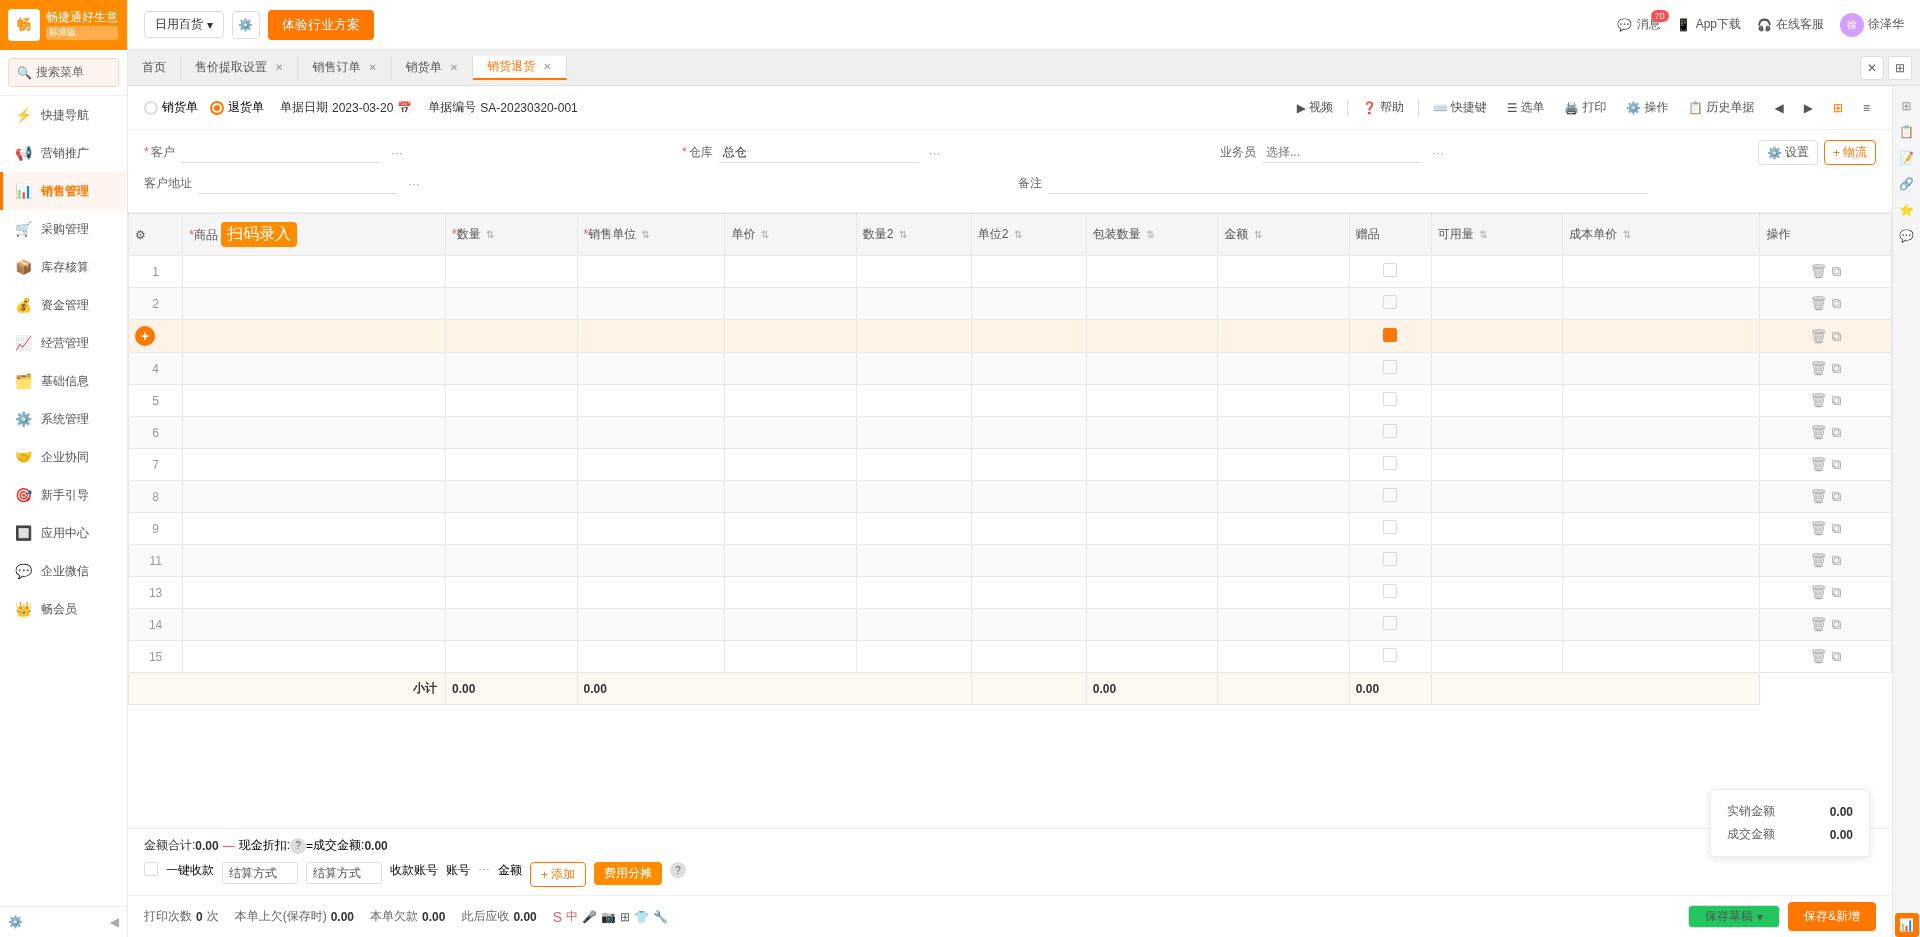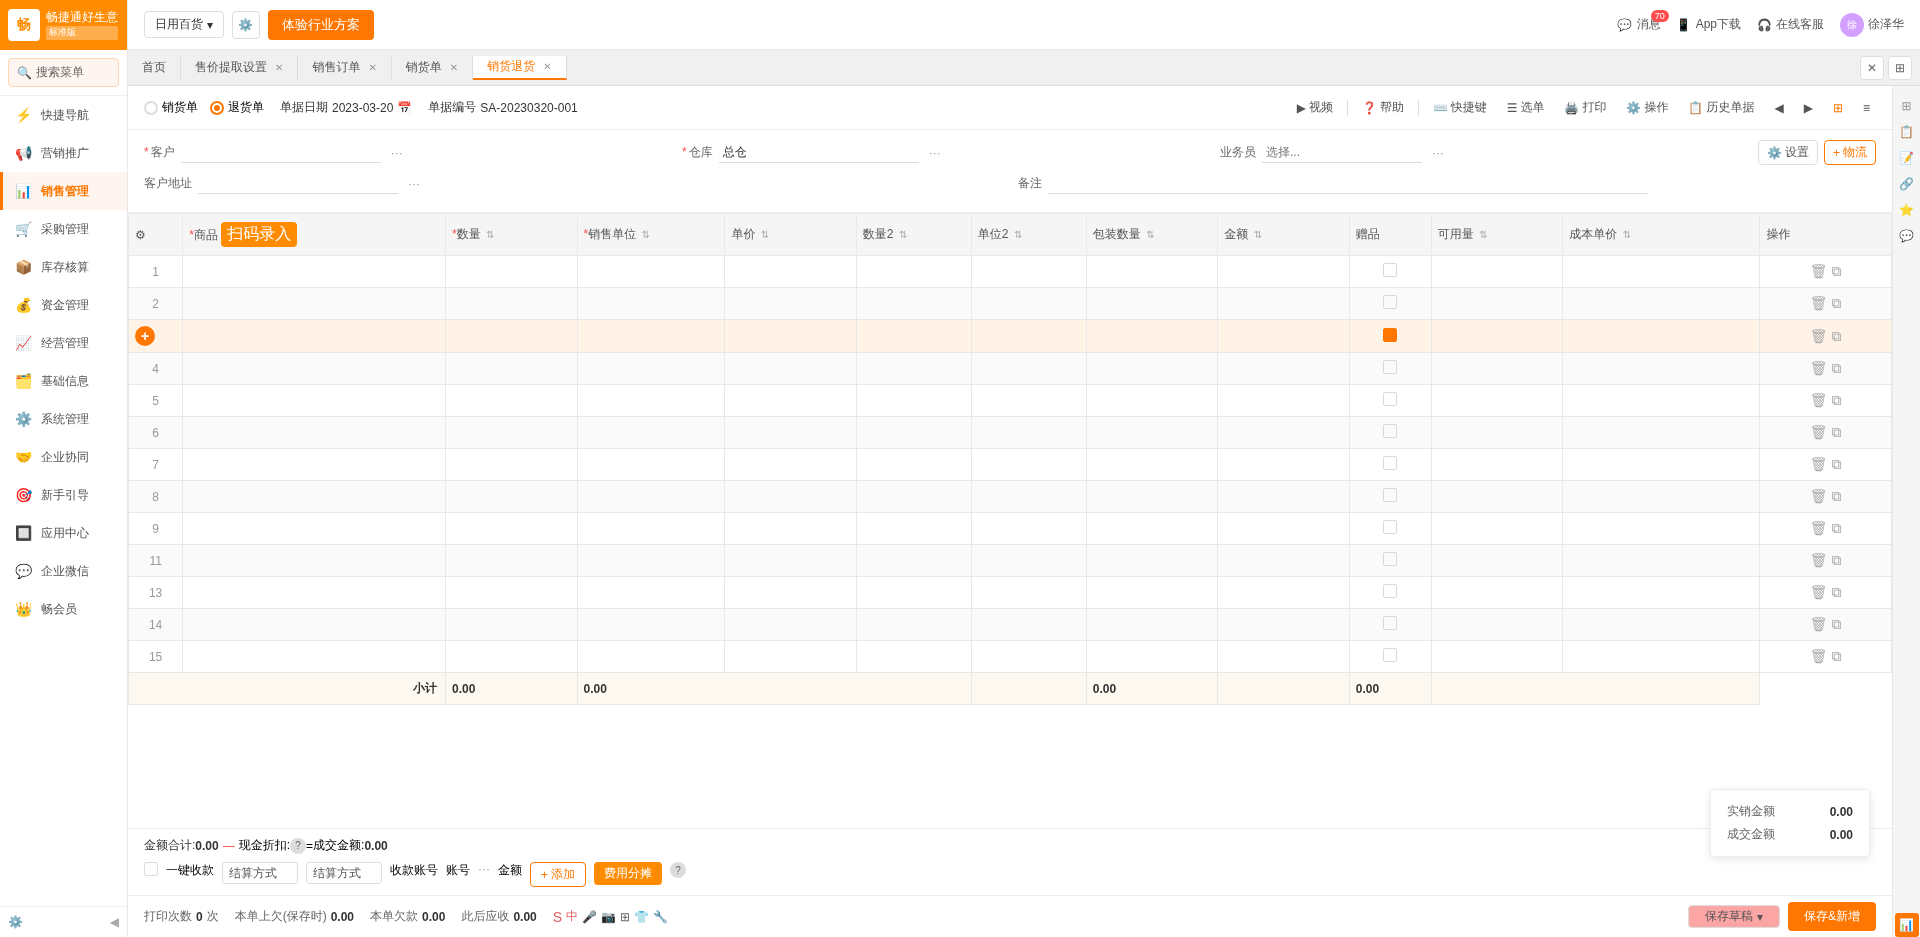--- a/index.html
+++ b/index.html
@@ -107,21 +107,21 @@
     .footer-dots { color: #999; cursor: pointer; }
     .footer-add-btn { background: #fff; border: 1px solid #ff7700; color: #ff7700; border-radius: 4px; padding: 3px 10px; cursor: pointer; display: flex; align-items: center; gap: 3px; }
     .footer-expense-btn { background: #ff8c00; color: #fff; border: none; border-radius: 4px; padding: 3px 10px; cursor: pointer; }
 
     
     .bottom-bar { padding: 6px 16px; border-top: 1px solid #eee; background: #fff; display: flex; align-items: center; justify-content: space-between; flex-shrink: 0; }
     .bottom-info { display: flex; align-items: center; gap: 16px; color: #666; }
     .bottom-info-item { display: flex; align-items: center; gap: 4px; }
     .bottom-info-value { color: #333; font-weight: bold; }
     .bottom-actions { display: flex; align-items: center; gap: 8px; }
-    .btn-draft { background: #fca5a5; border: 1px solid #ddd; border-radius: 4px; padding: 2px 16px; cursor: pointer; color: #555; display: flex; align-items: center; gap: 4px; }
+    .btn-draft { background: #22c55e; border: 1px solid #ddd; border-radius: 4px; padding: 2px 16px; cursor: pointer; color: #555; display: flex; align-items: center; gap: 4px; }
     .btn-save-new { background: #ff7700; color: #fff; border: none; border-radius: 4px; padding: 6px 16px; cursor: pointer; font-size: 13px; display: flex; align-items: center; gap: 4px; }
     .bottom-logo { display: flex; align-items: center; gap: 4px; }
 
     
     .right-sidebar { width: 28px; background: #f5f5f5; display: flex; flex-direction: column; align-items: center; padding-top: 8px; gap: 2px; border-left: 1px solid #e8e8e8; }
     .right-icon { width: 24px; height: 24px; display: flex; align-items: center; justify-content: center; color: #999; cursor: pointer; font-size: 12px; border-radius: 3px; }
     .right-icon.active { background: #ff7700; color: #fff; }
 
     
     .summary-panel { position: absolute; right: 50px; bottom: 80px; background: #fff; border: 1px solid #eee; border-radius: 4px; padding: 10px 16px; min-width: 160px; box-shadow: 0 2px 8px rgba(0,0,0,0.1); }

